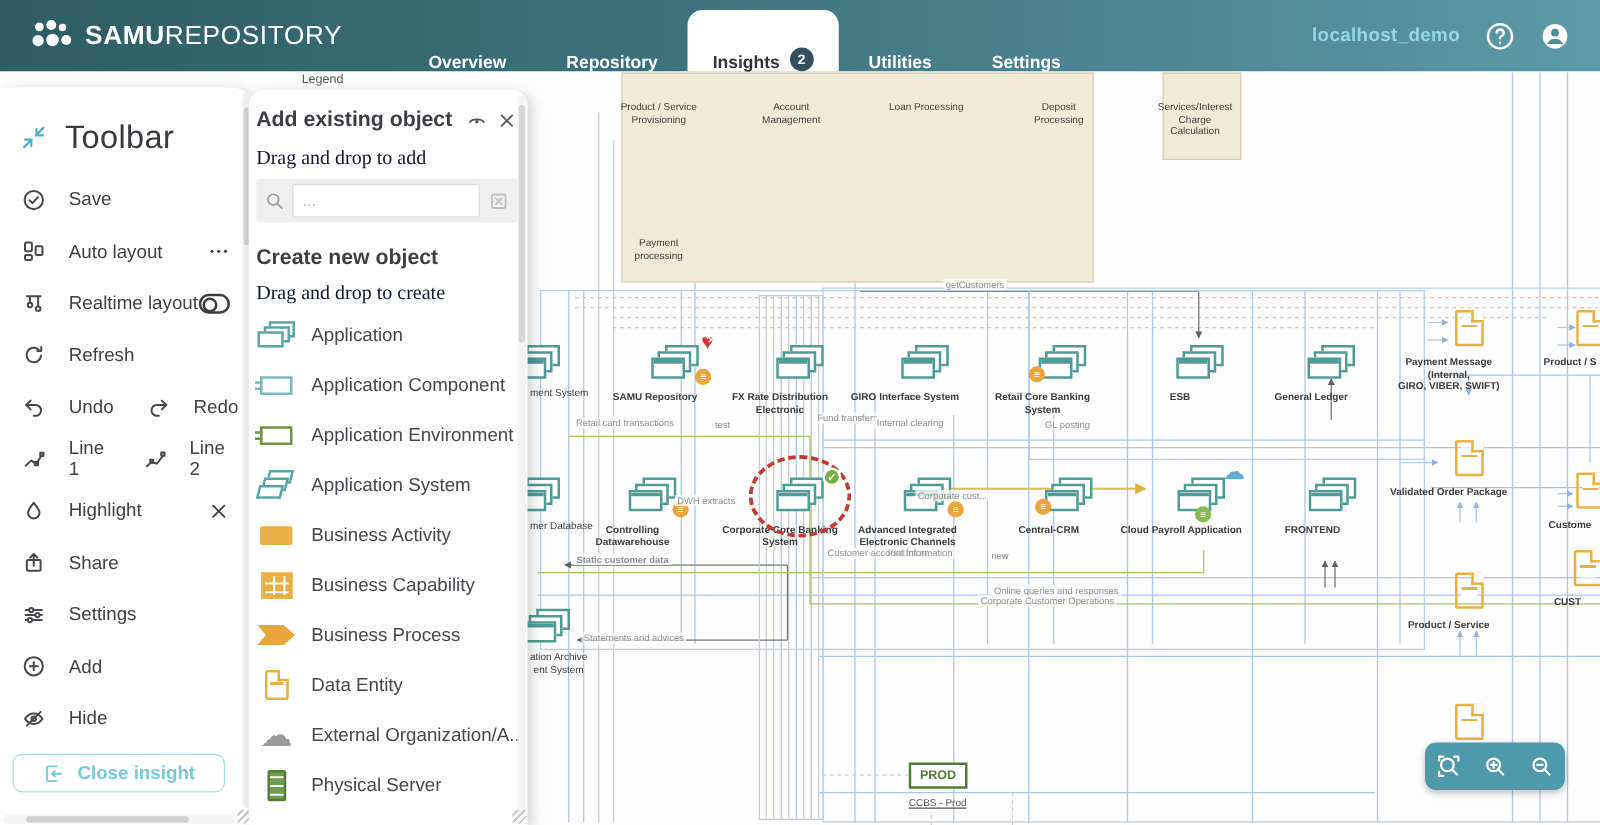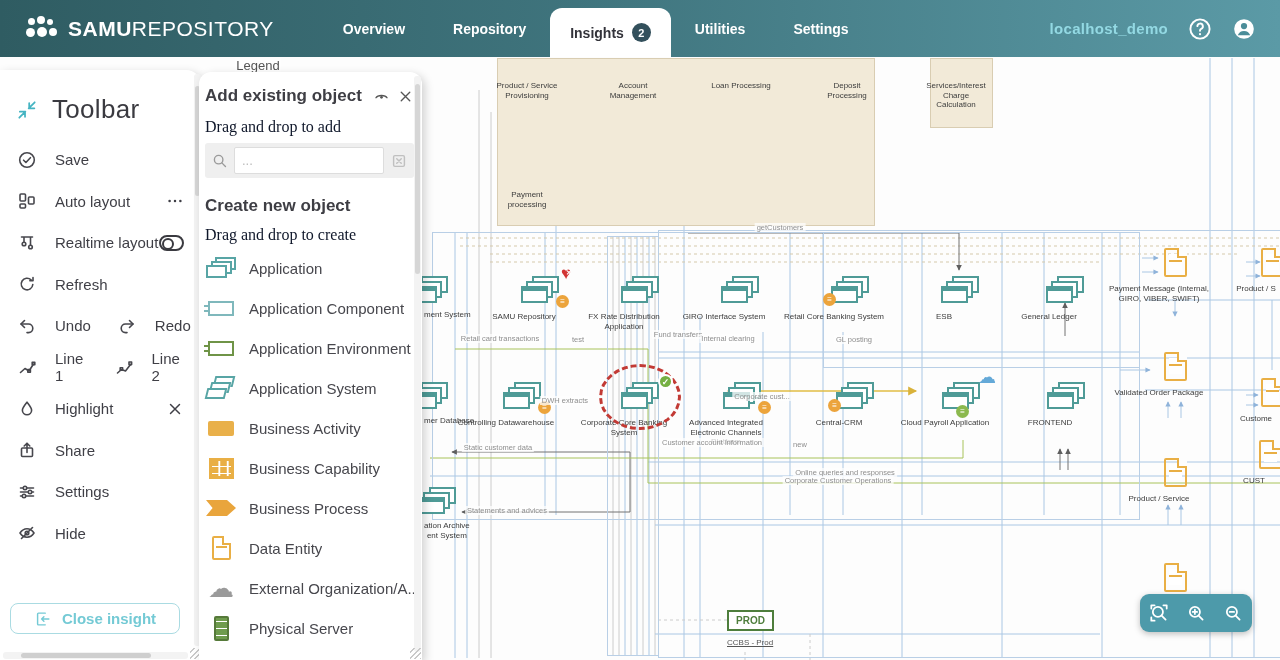--- a/index.html
+++ b/index.html
@@ -9,21 +9,21 @@
   header { position:absolute; top:0; left:0; width:1280px; height:57px;
     background:linear-gradient(90deg,#2f5c62 0%,#3f747d 45%,#5b9aa6 100%);
     display:flex; align-items:center; z-index:30; }
   .brand { display:flex; align-items:center; margin-left:26px; gap:10px; }
   .logo-dots { position:relative; width:32px; height:26px; display:inline-block; }
   .logo-dots i { position:absolute; background:#fff; border-radius:50%; }
   .brand-bold { color:#fff; font-size:21px; font-weight:bold; letter-spacing:.5px; }
   .brand-light { color:#fff; font-size:21px; font-weight:300; letter-spacing:.5px; }
   nav { display:flex; align-items:flex-end; height:57px; margin-left:45px; }
   .nav-item { color:#fff; font-size:14px; font-weight:bold; padding:0 24px; height:57px;
-    display:flex; align-items:center; gap:8px; cursor:pointer; }
+    display:flex; align-items:flex-end; gap:8px; cursor:pointer; }
   .nav-item.active { background:#fff; color:#33333a; border-radius:12px 12px 0 0; height:49px; margin-top:8px; padding:0 20px; }
   .nav-badge { width:19px; height:19px; border-radius:50%; background:#33505c; color:#fff;
     font-size:11px; display:flex; align-items:center; justify-content:center; font-weight:bold; }
   .header-right { margin-left:auto; display:flex; align-items:center; gap:20px; margin-right:24px; }
   .user-name { color:#93d9e3; font-size:15px; font-weight:bold; letter-spacing:.3px; cursor:pointer; }
   .h-icon { width:24px; height:24px; color:#fff; cursor:pointer; display:inline-block; }
   .h-icon svg { width:24px; height:24px; }
 
   
   #canvas { position:absolute; top:57px; left:0; width:1280px; height:603px; background:#fdfdfd; z-index:1; }
@@ -33,41 +33,41 @@
   .proc { position:absolute; width:96px; text-align:center; transform:translateX(-50%); }
   .proc-ic { width:40px; height:22px; margin:0 auto; background:linear-gradient(#f7d077,#e7a83b);
     clip-path:polygon(0 0,72% 0,100% 50%,72% 100%,0 100%,22% 50%); }
   .proc-label { margin-top:5px; font-size:8px; line-height:1.2; color:#3c3c3c; white-space:pre-line; }
   .app-node,.doc-node { position:absolute; transform:translateX(-50%); text-align:center; }
   .app-ic { position:relative; width:38px; height:28px; margin:0 auto; }
   .app-ic i { position:absolute; width:27px; height:17px; background:#fff; border:2px solid #4f9b97; }
   .app-ic i:nth-child(1){ left:11px; top:0; } .app-ic i:nth-child(2){ left:5px; top:5px; }
   .app-ic i:nth-child(3){ left:0; top:10px; box-shadow:inset 0 3px 0 #4f9b97; }
   .node-label { margin-top:4px; font-size:8px; line-height:1.2; color:#3c3c3c; width:102px;
-    margin-left:-32px; white-space:pre-line; }
+    margin-left:-32px; white-space:pre-line;font-weight:bold; }
   .doc-ic { position:relative; width:23px; height:29px; margin:0 auto; border:2px solid #e9af45; border-radius:2px;
     background:#fff repeating-linear-gradient(#fff 0 6px,#e9af45 6px 8px,#fff 8px 11px) content-box; padding:4px 3px 5px; }
   .doc-ic::before { content:''; position:absolute; top:-2px; right:-2px; width:8px; height:8px;
     background:#fdfdfd; border-left:2px solid #e9af45; border-bottom:2px solid #e9af45; }
   .doc-node .node-label { margin-top:3px; }
   .badge { position:absolute; display:flex; align-items:center; justify-content:center; }
   .badge-heart { top:-11px; right:-12px; color:#d23434; font-size:17px; line-height:1; }
   .badge-heart::after { content:'\2715'; position:absolute; top:4px; left:5px; font-size:7px; color:#fff; font-weight:bold; }
   .badge-menu,.badge-menu-left,.badge-menu-green { width:13px; height:13px; border-radius:50%; background:#eca43c;
     color:#fff; font-size:8px; font-weight:bold; bottom:-4px; right:-10px; }
   .badge-menu-left { right:auto; left:-8px; bottom:-2px; }
   .badge-menu-green { background:#8cb94e; right:auto; left:14px; bottom:-8px; }
   .badge-check { width:15px; height:15px; border-radius:50%; background:#76b043; color:#fff; font-size:9px;
     font-weight:bold; top:-8px; right:-14px; border:2px solid #fff; }
   .badge-cloud { top:-14px; right:-16px; color:#64a9d8; font-size:18px; line-height:1; }
   .hl-ring { position:absolute; width:82px; height:66px; border:3px dashed #c23a35; border-radius:50%;
     left:50%; top:-18px; transform:translateX(-50%); }
   .edge-label { position:absolute; transform:translateX(-50%); font-size:7.5px; color:#8e8e8e;
     background:rgba(253,253,253,.75); padding:0 2px; white-space:nowrap; }
-  .edge-label.dark { color:#555; font-size:13px; }
+  .edge-label.dark { color:#555; font-size:10px; }
   .clip-label { position:absolute; font-size:8px; line-height:1.2; color:#3c3c3c; white-space:pre-line; text-align:center; }
   .env-box { position:absolute; text-align:left; }
   .env-tag { display:inline-block; border:2px solid #4e7e3c; color:#4e7e3c; font-size:10px; font-weight:bold;
     padding:3px 7px; background:#fff; }
   .env-label { margin-top:7px; font-size:8px; color:#555;text-decoration:underline; }
   #zoomctl { position:absolute; left:1140px; top:537px; width:112px; height:38px; background:#4d9aaa;
     border-radius:9px; display:flex; align-items:center; justify-content:space-around; box-shadow:0 2px 6px rgba(0,0,0,.25); }
   #zoomctl span { width:22px; height:22px; color:#fff; cursor:pointer; }
   #zoomctl svg { width:22px; height:22px; }
 
@@ -309,21 +309,21 @@
 Processing</div></div>
       <div class="proc" style="left: 956px; top: 19px;"><span class="proc-ic"></span><div class="proc-label">Services/Interest
 Charge
 Calculation</div></div>
       <div class="proc" style="left: 527px; top: 128px;"><span class="proc-ic"></span><div class="proc-label">Payment
 processing</div></div>
       <div class="clip-label" style="left: 424px; top: 253px;">ment System</div>
       <div class="app-node" style="left: 429px; top: 219px;"><span class="app-ic" style="display: inline-block; position: relative;"><i></i><i></i><i></i></span></div>
       <div class="app-node" style="left: 540px; top: 219px;"><span class="app-ic" style="display: inline-block; position: relative;"><i></i><i></i><i></i><span class="badge badge-heart">♥</span><span class="badge badge-menu">≡</span></span><div class="node-label">SAMU Repository</div></div>
       <div class="app-node" style="left: 640px; top: 219px;"><span class="app-ic" style="display: inline-block; position: relative;"><i></i><i></i><i></i></span><div class="node-label">FX Rate Distribution
-Application</div></div>
+Electronic</div></div>
       <div class="app-node" style="left: 740px; top: 219px;"><span class="app-ic" style="display: inline-block; position: relative;"><i></i><i></i><i></i></span><div class="node-label">GIRO Interface System</div></div>
       <div class="app-node" style="left: 850px; top: 219px;"><span class="app-ic" style="display: inline-block; position: relative;"><i></i><i></i><i></i><span class="badge badge-menu-left">≡</span></span><div class="node-label">Retail Core Banking System</div></div>
       <div class="app-node" style="left: 960px; top: 219px;"><span class="app-ic" style="display: inline-block; position: relative;"><i></i><i></i><i></i></span><div class="node-label">ESB</div></div>
       <div class="app-node" style="left: 1065px; top: 219px;"><span class="app-ic" style="display: inline-block; position: relative;"><i></i><i></i><i></i></span><div class="node-label">General Ledger</div></div>
       <div class="clip-label" style="left: 424px; top: 359px;">mer Database</div>
       <div class="app-node" style="left: 429px; top: 325px;"><span class="app-ic" style="display: inline-block; position: relative;"><i></i><i></i><i></i></span></div>
       <div class="app-node" style="left: 522px; top: 325px;"><span class="app-ic" style="display: inline-block; position: relative;"><i></i><i></i><i></i><span class="badge badge-menu">≡</span></span><div class="node-label">Controlling Datawarehouse</div></div>
       <div class="app-node" style="left: 640px; top: 325px;"><div class="hl-ring"></div><span class="app-ic" style="display: inline-block; position: relative;"><i></i><i></i><i></i><span class="badge badge-check">✓</span></span><div class="node-label">Corporate Core Banking
 System</div></div>
       <div class="app-node" style="left: 742px; top: 325px;"><span class="app-ic" style="display: inline-block; position: relative;"><i></i><i></i><i></i><span class="badge badge-menu">≡</span></span><div class="node-label">Advanced Integrated
@@ -347,21 +347,21 @@
       <div class="edge-label" style="left: 780px; top: 166px;">getCustomers</div>
       <div class="edge-label" style="left: 500px; top: 277px;">Retail card transactions</div>
       <div class="edge-label" style="left: 578px; top: 278px;">test</div>
       <div class="edge-label" style="left: 678px; top: 273px;">Fund transfers</div>
       <div class="edge-label" style="left: 728px; top: 277px;">Internal clearing</div>
       <div class="edge-label" style="left: 854px; top: 278px;">GL posting</div>
       <div class="edge-label" style="left: 565px; top: 339px;">DWH extracts</div>
       <div class="edge-label" style="left: 762px; top: 335px;">Corporate cust...</div>
       <div class="edge-label" style="left: 712px; top: 381px;">Customer account information</div>
       <div class="edge-label" style="left: 800px; top: 383px;">new</div>
-      <div class="edge-label" style="left: 498px; top: 386px;">Static customer data</div>
+      <div class="edge-label" style="left: 498px; top: 386px; font-weight: bold;">Static customer data</div>
       <div class="edge-label" style="left: 845px; top: 411px;">Online queries and responses</div>
       <div class="edge-label" style="left: 838px; top: 419px;">Corporate Customer Operations</div>
       <div class="edge-label" style="left: 507px; top: 449px;">Statements and advices</div>
     </div>
   <div id="zoomctl">
       <span><svg viewBox="0 0 20 20" fill="none" stroke="currentColor" stroke-width="1.6" stroke-linecap="round" stroke-linejoin="round">
           <circle cx="9" cy="9" r="4.6"></circle>
           <path d="M12.4 12.4L16 16"></path>
           <path d="M3 6V3h3M14 3h3v3M3 14v3h3"></path>
         </svg></span>
@@ -492,20 +492,30 @@
       </div>
       <div class="t-row">
         <span class="t-pair">
           <span class="t-ic"><svg viewBox="0 0 20 20" fill="none" stroke="currentColor" stroke-width="1.6" stroke-linecap="round" stroke-linejoin="round">
               <path d="M3.5 6h13M3.5 10h13M3.5 14h13"></path>
               <circle cx="8" cy="6" r="1.7" fill="#fff"></circle>
               <circle cx="13" cy="10" r="1.7" fill="#fff"></circle>
               <circle cx="7" cy="14" r="1.7" fill="#fff"></circle>
             </svg></span>
           <span class="t-label">Settings</span>
+        </span>
+        <span class="t-spacer"></span>
+      </div>
+      <div class="t-row">
+        <span class="t-pair">
+          <span class="t-ic"><svg viewBox="0 0 20 20" fill="none" stroke="currentColor" stroke-width="1.6" stroke-linecap="round" stroke-linejoin="round">
+              <circle cx="10" cy="10" r="7.3"></circle>
+              <path d="M10 6.8v6.4M6.8 10h6.4"></path>
+            </svg></span>
+          <span class="t-label">Add</span>
         </span>
         <span class="t-spacer"></span>
       </div>
       <div class="t-row">
         <span class="t-pair">
           <span class="t-ic"><svg viewBox="0 0 20 20" fill="none" stroke="currentColor" stroke-width="1.6" stroke-linecap="round" stroke-linejoin="round">
               <path d="M3 10s2.8-4.2 7-4.2S17 10 17 10s-2.8 4.2-7 4.2S3 10 3 10z"></path>
               <circle cx="10" cy="10" r="1.8"></circle>
               <path d="M4.5 15.5l11-11"></path>
             </svg></span>

